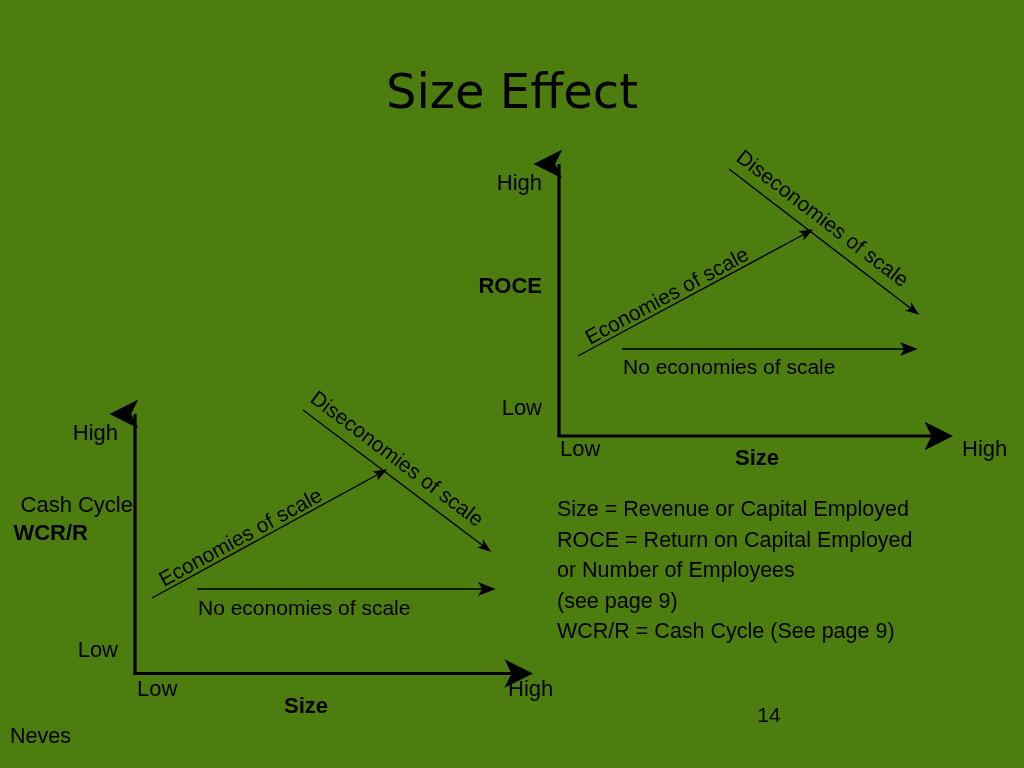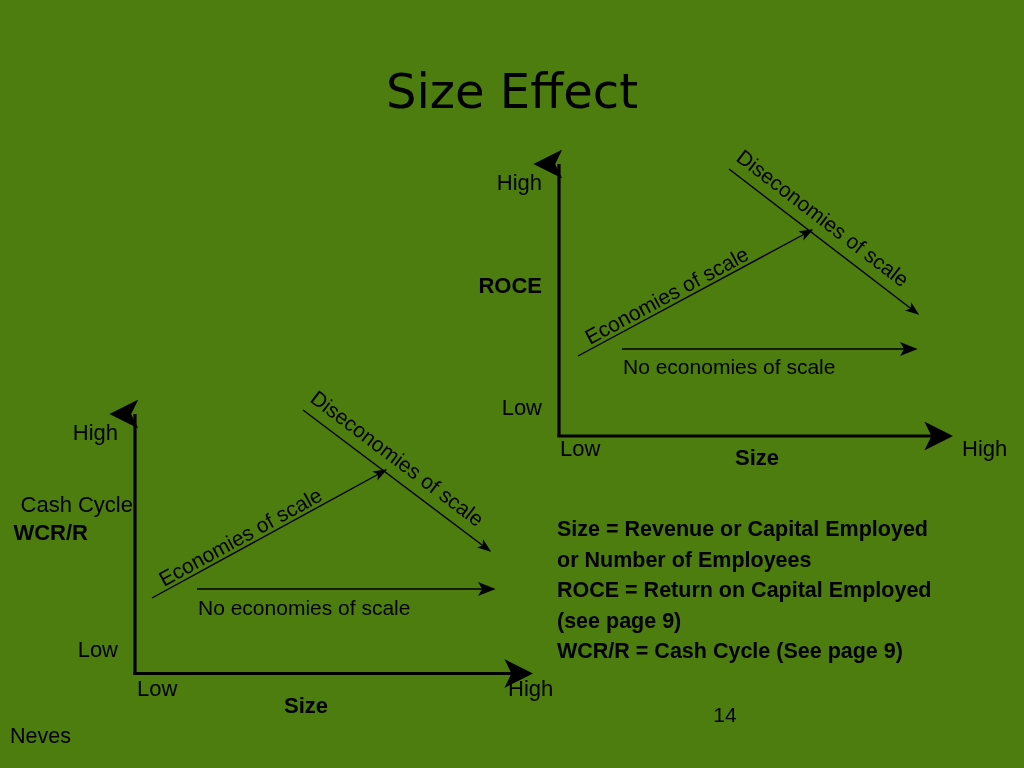--- a/index.html
+++ b/index.html
@@ -85,30 +85,29 @@
     font-weight: 400;
   }
 
   #legend-block {
     position: absolute;
     left: 557px;
     top: 494px;
     width: 440px;
     font-size: 21.5px;
     line-height: 30.5px;
-    font-weight: 700;
-    color: #000000;
-    margin-top: 20px;
+    font-weight: 400;
+    color: #000000;
   }
   #legend-block .legend-line {
     white-space: nowrap;
   }
   #page-number {
     position: absolute;
-    left: 660px;
+    left: 704px;
     top: 703px;
     width: 130px;
     text-align: center;
     font-size: 21px;
     color: #000000;
   }
   #copyright {
     position: absolute;
     left: 10px;
     top: 721px;
@@ -187,22 +186,22 @@
 
     <line class="thin-arrow" x1="303" y1="410" x2="490" y2="551" marker-end="url(#thinArrowSm)"></line>
     <text class="lbl-curve" x="309" y="401" transform="rotate(37 309 401)">Diseconomies of scale</text>
 
     <line class="no-econ-line" x1="197" y1="589" x2="494" y2="589" marker-end="url(#thinArrow)"></line>
     <text class="lbl-noecon" x="198" y="615" text-anchor="start">No economies of scale</text>
   </svg>
 
   <div id="legend-block">
     <div class="legend-line">Size = Revenue or Capital Employed</div>
+    <div class="legend-line">ROCE = Return on Capital Employed</div>
     <div class="legend-line">or Number of Employees</div>
-    <div class="legend-line">ROCE = Return on Capital Employed</div>
     <div class="legend-line">(see page 9)</div>
     <div class="legend-line">WCR/R = Cash Cycle (See page 9)</div>
   </div>
 
   <div id="page-number">14</div>
 
   <div id="copyright">
     <div>Neves</div>
   </div>
 

